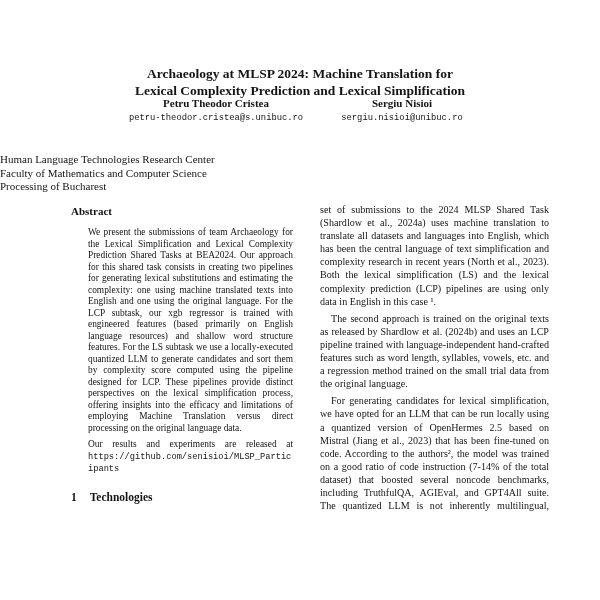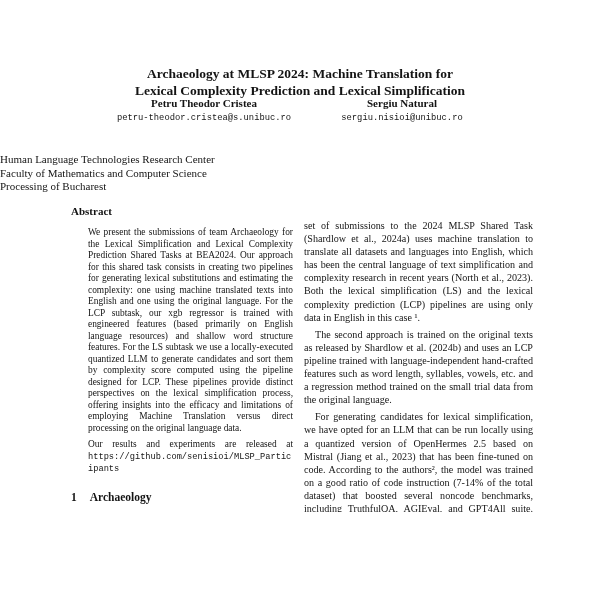--- a/index.html
+++ b/index.html
@@ -10,36 +10,36 @@
     overflow:hidden;
     font-family:"Liberation Serif", serif;
     color:#141414;
   }
   .title {
     position:absolute; top:57px; left:0; width:600px;
     text-align:center; font-weight:bold;
     font-size:13.5px; line-height:16.5px;
   }
   .author-block { position:absolute; top:97px; text-align:center; width:240px; }
-  .author-left  { left:84px; }
+  .author-left  { left:96px; }
   .author-right { left:282px; }
   .author-name  { font-weight:bold; font-size:11px; line-height:13px; }
   .author-email {
     font-family:"Liberation Mono", monospace;
     font-size:8.8px; line-height:12px; margin-top:2px;
     white-space:nowrap;
     text-align:center;
   }
   .affiliation {
     position:absolute; top:153px; left:0; width:600px;
     font-size:11px; line-height:13.5px;
   }
   .col { position:absolute; top:203px; }
   .col-left  { left:71px;  width:225px; }
-  .col-right { left:304px; width:229px;margin-top:16px; }
+  .col-right { left:320px; width:229px; }
   .abstract-heading {
     text-align:left; font-weight:bold; font-size:11px;
     margin:2px 0 10px 0;
   }
   .abs-body {
     font-size:9.4px; line-height:11.5px;
     text-align:justify; margin:0 3px 0 17px;
   }
   .abs-release { margin-top:5px; }
   .mono-link {
@@ -68,37 +68,37 @@
     <span>Archaeology at MLSP 2024: Machine Translation for</span><br>
     <span>Lexical Complexity Prediction and Lexical Simplification</span>
   </h1>
 
   <div class="author-block author-left">
     <div class="author-name">Petru Theodor Cristea</div>
     <div class="author-email">petru-theodor.cristea@s.unibuc.ro</div>
   </div>
 
   <div class="author-block author-right">
-    <div class="author-name">Sergiu Natural</div>
+    <div class="author-name">Sergiu Nisioi</div>
     <div class="author-email">sergiu.nisioi@unibuc.ro</div>
   </div>
 
   <div class="affiliation">
     <div>Human Language Technologies Research Center</div>
     <div>Faculty of Mathematics and Computer Science</div>
     <div>Processing of Bucharest</div>
   </div>
 
   <div class="col col-left">
     <div class="abstract-heading">Abstract</div>
     <p class="abs-body">We present the submissions of team Archaeology for the Lexical Simplification and Lexical Complexity Prediction Shared Tasks at BEA2024. Our approach for this shared task consists in creating two pipelines for generating lexical substitutions and estimating the complexity: one using machine translated texts into English and one using the original language. For the LCP subtask, our xgb regressor is trained with engineered features (based primarily on English language resources) and shallow word structure features. For the LS subtask we use a locally-executed quantized LLM to generate candidates and sort them by complexity score computed using the pipeline designed for LCP. These pipelines provide distinct perspectives on the lexical simplification process, offering insights into the efficacy and limitations of employing Machine Translation versus direct processing on the original language data.</p>
     <p class="abs-body abs-release"><span>Our results and experiments are released at </span><a class="mono-link" href="#">https://github.com/senisioi/MLSP_Participants</a></p>
 
     <h2 class="section-heading">
-      <span class="section-number">1</span><span>Archaeology</span>
+      <span class="section-number">1</span><span>Technologies</span>
     </h2>
   </div>
 
   <div class="col col-right">
     <p class="body-par">set of submissions to the 2024 MLSP Shared Task (Shardlow et al., 2024a) uses machine translation to translate all datasets and languages into English, which has been the central language of text simplification and complexity research in recent years (North et al., 2023). Both the lexical simplification (LS) and the lexical complexity prediction (LCP) pipelines are using only data in English in this case ¹.</p>
     <p class="body-par par-follow">The second approach is trained on the original texts as released by Shardlow et al. (2024b) and uses an LCP pipeline trained with language-independent hand-crafted features such as word length, syllables, vowels, etc. and a regression method trained on the small trial data from the original language.</p>
     <p class="body-par par-follow">For generating candidates for lexical simplification, we have opted for an LLM that can be run locally using a quantized version of OpenHermes 2.5 based on Mistral (Jiang et al., 2023) that has been fine-tuned on code. According to the authors², the model was trained on a good ratio of code instruction (7-14% of the total dataset) that boosted several noncode benchmarks, including TruthfulQA, AGIEval, and GPT4All suite. The quantized LLM is not inherently multilingual, however, in our small-scale tests we have observed some ability to generate simplification candidates</p>
   </div>
 
 </div>

